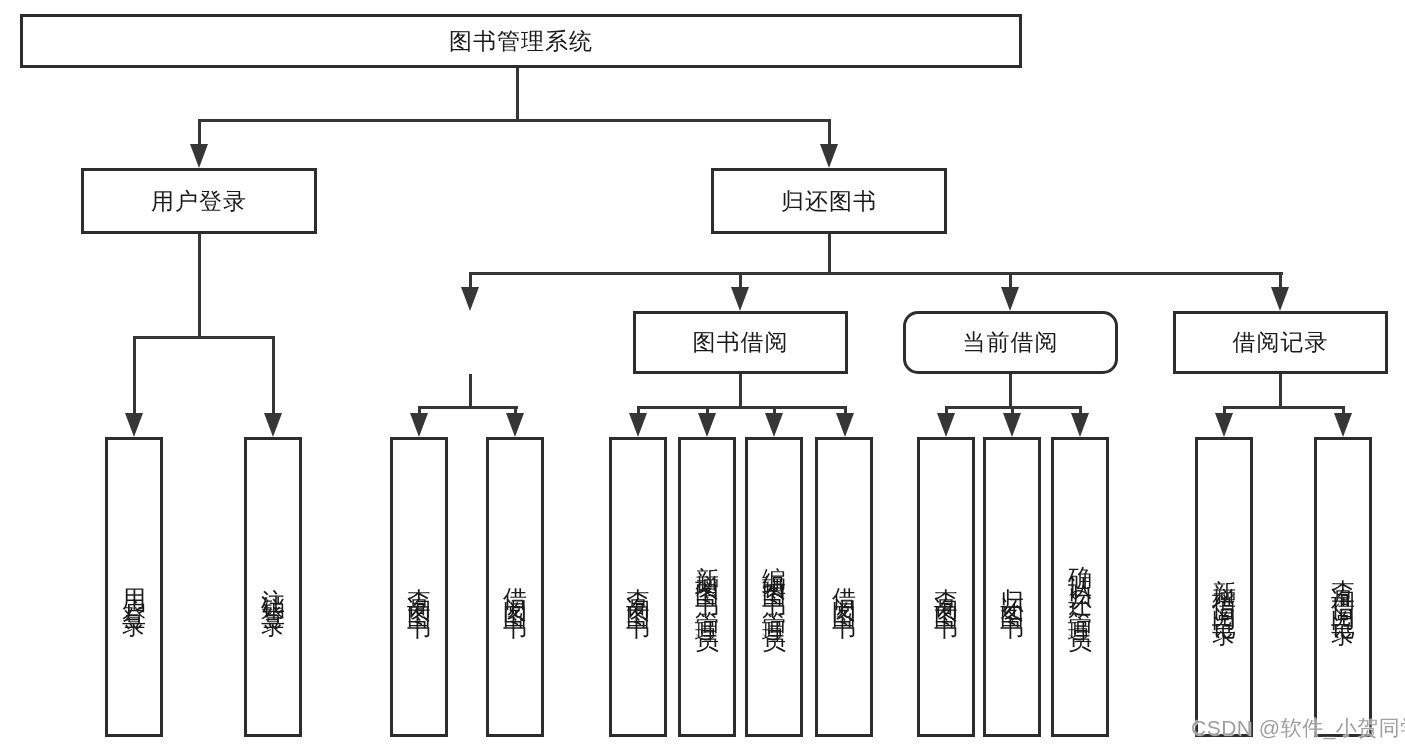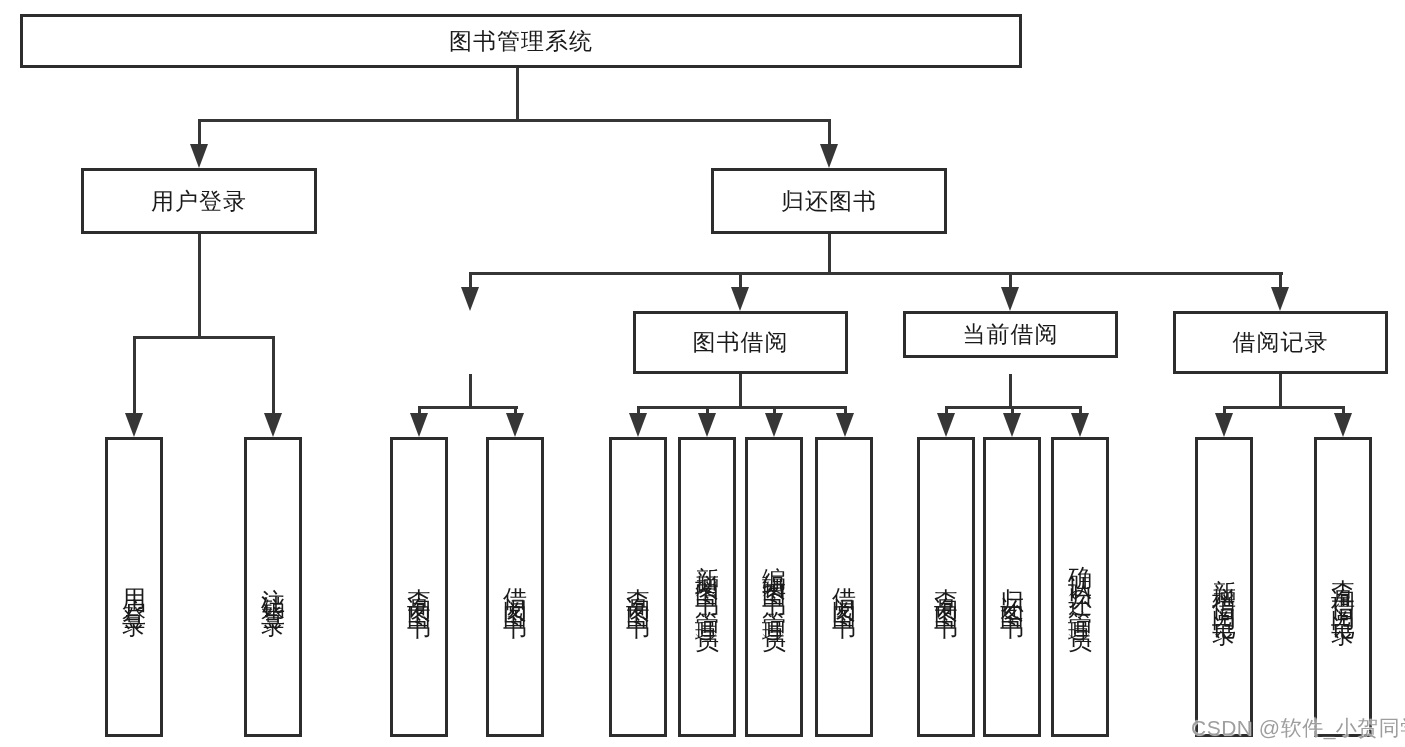--- a/index.html
+++ b/index.html
@@ -75,21 +75,21 @@
   <div class="box" style="left:81px; top:168px; width:236px; height:66px;">
     <span class="label">用户登录</span>
   </div>
   <div class="box" style="left:711px; top:168px; width:236px; height:66px;">
     <span class="label">归还图书</span>
   </div>
 
   <div class="box" style="left:633px; top:311px; width:215px; height:63px;">
     <span class="label">图书借阅</span>
   </div>
-  <div class="box" style="left:903px; top:311px; width:215px; height:47px;">
+  <div class="box" style="left:903px; top:311px; width:215px; height:63px;border-radius:15px;">
     <span class="label">当前借阅</span>
   </div>
   <div class="box" style="left:1173px; top:311px; width:215px; height:63px;">
     <span class="label">借阅记录</span>
   </div>
 
   <div class="box leaf" style="left:105px;">
     <span class="vtext">用户登录</span>
   </div>
   <div class="box leaf" style="left:244px;">

